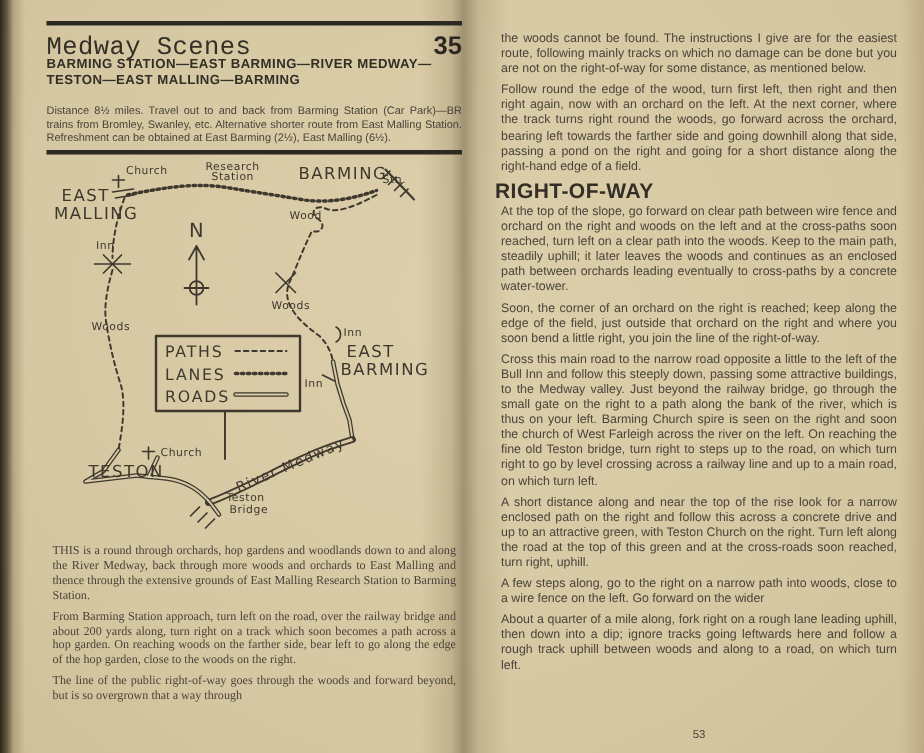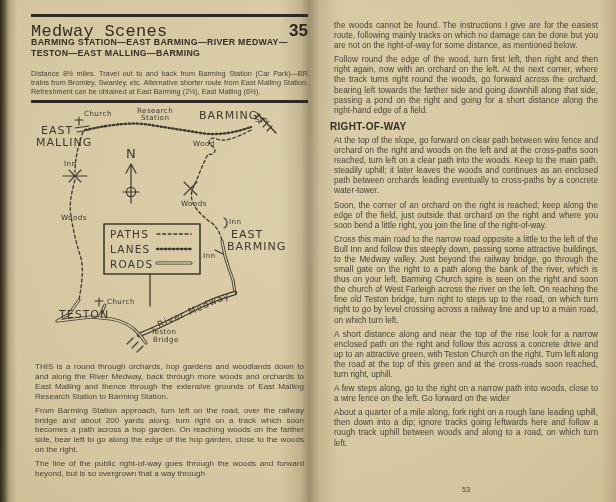--- a/index.html
+++ b/index.html
@@ -20,21 +20,21 @@
   .title-row{display:flex;justify-content:space-between;align-items:baseline;}
   .book-title{font-size:17px;letter-spacing:.3px;color:#332e26;font-family:Liberation Mono, monospace;}
   .walk-no{font-size:17px;font-weight:bold;color:#2c2822;}
 
   .route-heading{font-size:8.8px;font-weight:bold;line-height:11px;letter-spacing:.3px;color:#332e26;}
   .route-note{font-size:7.3px;line-height:8.9px;text-align:justify;color:#4a443a;}
 
   .body-text{font-size:8.1px;line-height:9.9px;text-align:justify;color:#4a443a;}
   .body-text p{margin:4px;}
   .r-body{font-size:8.25px;line-height:10.1px;}
-  .sec-heading{font-size:10px;font-weight:bold;letter-spacing:.3px;color:#332e26;margin:6px 0 3px 0 !important;}
+  .sec-heading{font-size:14px;font-weight:bold;letter-spacing:.3px;color:#332e26;margin:6px 0 3px 0 !important;}
   .pagenum{font-size:7.6px;text-align:center;color:#4a443a;}
 
   .map-ink{stroke:#3e382e;fill:none;stroke-linecap:round;stroke-linejoin:round;}
   .dash{stroke-width:1.3;stroke-dasharray:3 2.6;}
   .lane{stroke-width:2.3;stroke-dasharray:1.6 2.4;}
   .road-o{stroke-width:3;}
   .road-i{stroke:#d8caa6;fill:none;stroke-width:1.3;stroke-linecap:round;stroke-linejoin:round;}
   .river-o{stroke-width:4.6;}
   .river-i{stroke:#d8caa6;fill:none;stroke-width:2.2;}
   .tick{stroke-width:1.1;}
@@ -128,21 +128,21 @@
     <text class="maptext lbl-big" x="200" y="132">EAST</text>
     <text class="maptext lbl-big" x="196" y="144">BARMING</text>
     <text class="maptext lbl-sm" x="172" y="152">Inn</text>
     <text class="maptext" style="font-size:9px;letter-spacing:1.2px" transform="translate(128,222) rotate(-23)">River Medway</text>
     <text class="maptext lbl-sm" x="76" y="198">Church</text>
     <text class="maptext lbl-big" x="28" y="212">TESTON</text>
     <text class="maptext lbl-sm" x="120" y="228">Teston</text>
     <text class="maptext lbl-sm" x="122" y="236">Bridge</text>
   </svg>
 
-  <div class="abs pg-left-col body-text" style="top:358px;">
+  <div class="abs pg-left-col body-text" style="top:358px;font-family:Liberation Serif, serif;">
     <p>THIS is a round through orchards, hop gardens and woodlands down to and along the River Medway, back through more woods and orchards to East Malling and thence through the extensive grounds of East Malling Research Station to Barming Station.</p>
     <p>From Barming Station approach, turn left on the road, over the railway bridge and about 200 yards along, turn right on a track which soon becomes a path across a hop garden. On reaching woods on the farther side, bear left to go along the edge of the hop garden, close to the woods on the right.</p>
     <p>The line of the public right-of-way goes through the woods and forward beyond, but is so overgrown that a way through</p>
   </div>
 
 
   <div class="abs pg-right-col body-text r-body" style="top:17px;">
     <p>the woods cannot be found. The instructions I give are for the easiest route, following mainly tracks on which no damage can be done but you are not on the right-of-way for some distance, as mentioned below.</p>
     <p>Follow round the edge of the wood, turn first left, then right and then right again, now with an orchard on the left. At the next corner, where the track turns right round the woods, go forward across the orchard, bearing left towards the farther side and going downhill along that side, passing a pond on the right and going for a short distance along the right-hand edge of a field.</p>
     <p class="sec-heading">RIGHT-OF-WAY</p>

